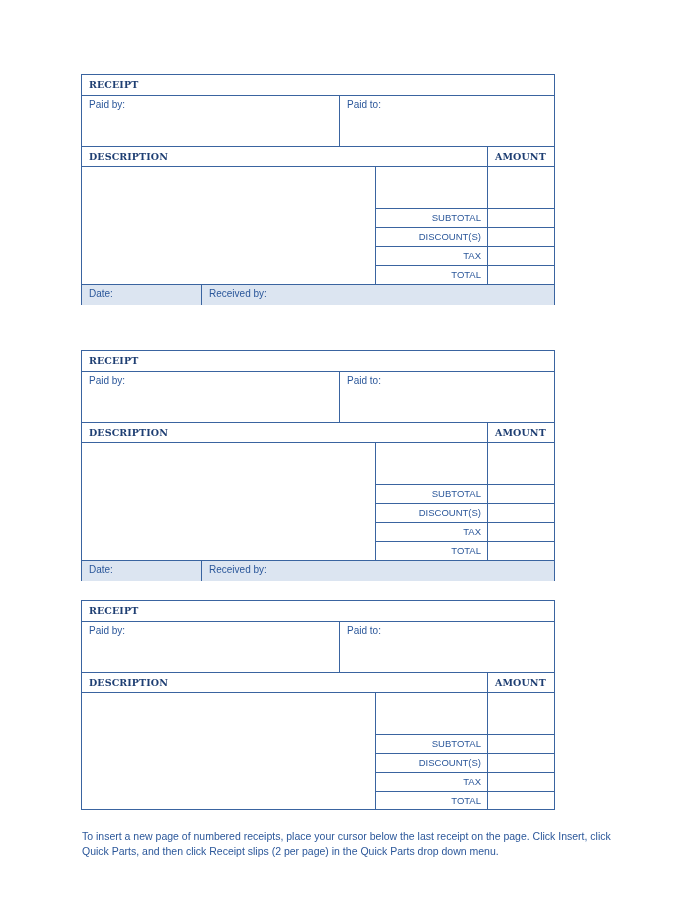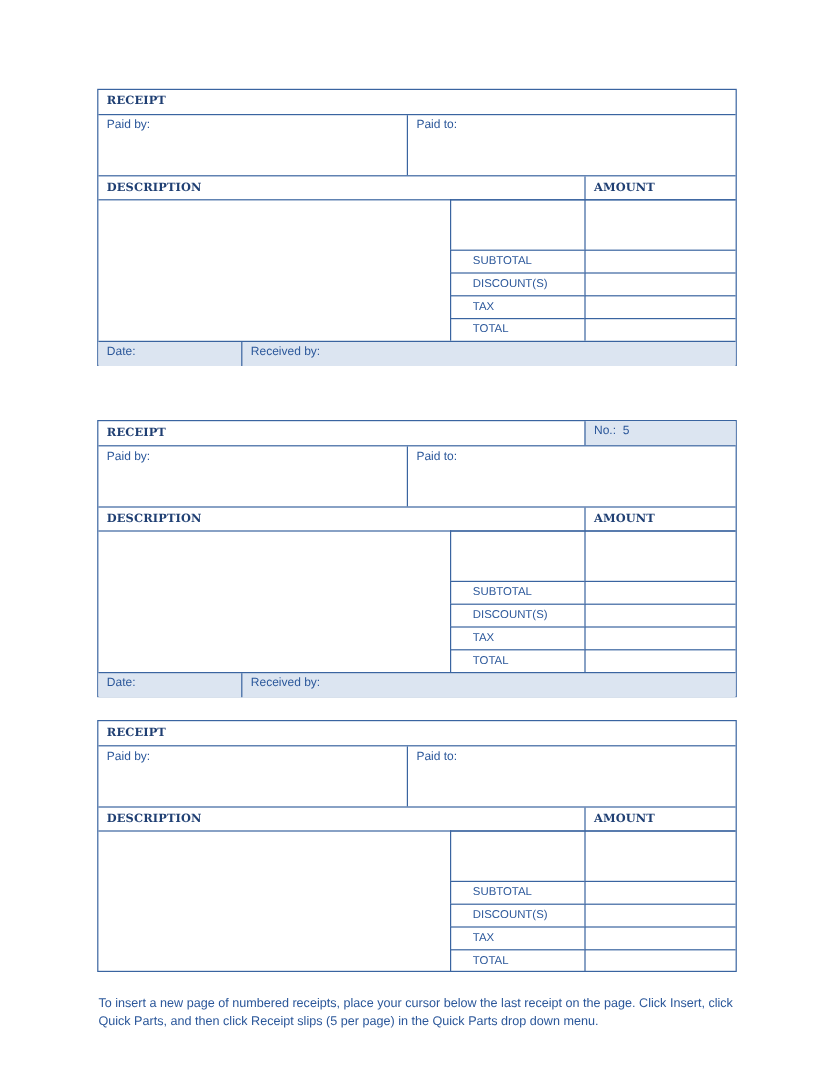--- a/index.html
+++ b/index.html
@@ -1,26 +1,26 @@
 <!DOCTYPE html>
 <html><head>
 <meta charset="utf-8">
 <style>
   html, body { margin:0; padding:0; background:#ffffff; }
   body { width:695px; height:900px; position:relative; overflow:hidden;
          font-family:"Liberation Sans", sans-serif; color:#2b579a; }
-  .receipt { position:absolute; left:81px; width:533px; border:1.5px solid #3a64a0; box-sizing:border-box; }
+  .receipt { position:absolute; left:81px; width:474px; border:1.5px solid #3a64a0; box-sizing:border-box; }
   .row { position:absolute; left:0; right:0; box-sizing:border-box; }
   .cell { position:absolute; top:0; bottom:0; box-sizing:border-box; }
   .bt { border-top:1.5px solid #3a64a0; }
   .bl { border-left:1.5px solid #3a64a0; }
   .shade { background:#dce5f1; }
   .hdr { font-family:"DejaVu Serif", serif; font-weight:bold; font-size:9.5px; color:#1f3f73; padding:4px 0 0 7px; letter-spacing:0.1px; }
   .lbl { font-size:10px; color:#2b579a; padding:3px 0 0 7px; }
-  .rlbl { font-size:9.5px; color:#2b579a; text-align:left; padding:3px 6px 0 18px; }
+  .rlbl { font-size:9.5px; color:#2b579a; text-align:right; padding:3px 6px 0 0; }
   .note { position:absolute; left:82px; top:829px; width:540px; font-size:10.5px; line-height:15px; color:#2b579a; }
 </style>
 </head>
 <body>
 
 <div id="receipts-root">
     <div class="receipt" style="top: 74px; height: 231px;">
       <div class="row" style="top:0px;height:20px">
      <div class="cell hdr" style="left:0;width:405px">RECEIPT</div>
   </div>
@@ -56,21 +56,20 @@
        <div class="cell bl bt" style="left:112px;right:0"></div>
     </div>
       <div class="row bt shade" style="top:209px;height:21px">
        <div class="cell lbl" style="left:0;width:119px">Date:</div>
        <div class="cell bl lbl" style="left:119px;right:0">Received by:</div>
     </div>
     </div>
     <div class="receipt" style="top: 350px; height: 231px;">
       <div class="row" style="top:0px;height:20px">
      <div class="cell hdr" style="left:0;width:405px">RECEIPT</div>
-     <div class="cell bl shade lbl" style="left:405px;right:0"><span>No.:</span>&nbsp; <span>5</span></div>
   </div>
       <div class="row bt" style="top:20px;height:51px">
      <div class="cell lbl" style="left:0;width:257px">Paid by:</div>
      <div class="cell bl lbl" style="left:257px;right:0">Paid to:</div>
   </div>
       <div class="row bt" style="top:71px;height:20px">
      <div class="cell hdr" style="left:0;width:405px">DESCRIPTION</div>
      <div class="cell bl hdr" style="left:405px;right:0">AMOUNT</div>
   </div>
       <div class="row bt" style="top:91px;height:118px">
@@ -132,13 +131,13 @@
        <div class="cell bl bt rlbl" style="left:0;width:112px">TAX</div>
        <div class="cell bl bt" style="left:112px;right:0"></div>
     </div>
       <div class="row" style="top:190px;height:19px;left:293px">
        <div class="cell bl bt rlbl" style="left:0;width:112px">TOTAL</div>
        <div class="cell bl bt" style="left:112px;right:0"></div>
     </div>
     </div>
   </div>
 
-<div class="note">To insert a new page of numbered receipts, place your cursor below the last receipt on the page. Click Insert, click Quick Parts, and then click Receipt slips (5 per page) in the Quick Parts drop down menu.</div>
+<div class="note">To insert a new page of numbered receipts, place your cursor below the last receipt on the page. Click Insert, click Quick Parts, and then click Receipt slips (2 per page) in the Quick Parts drop down menu.</div>
 
 </body></html>

